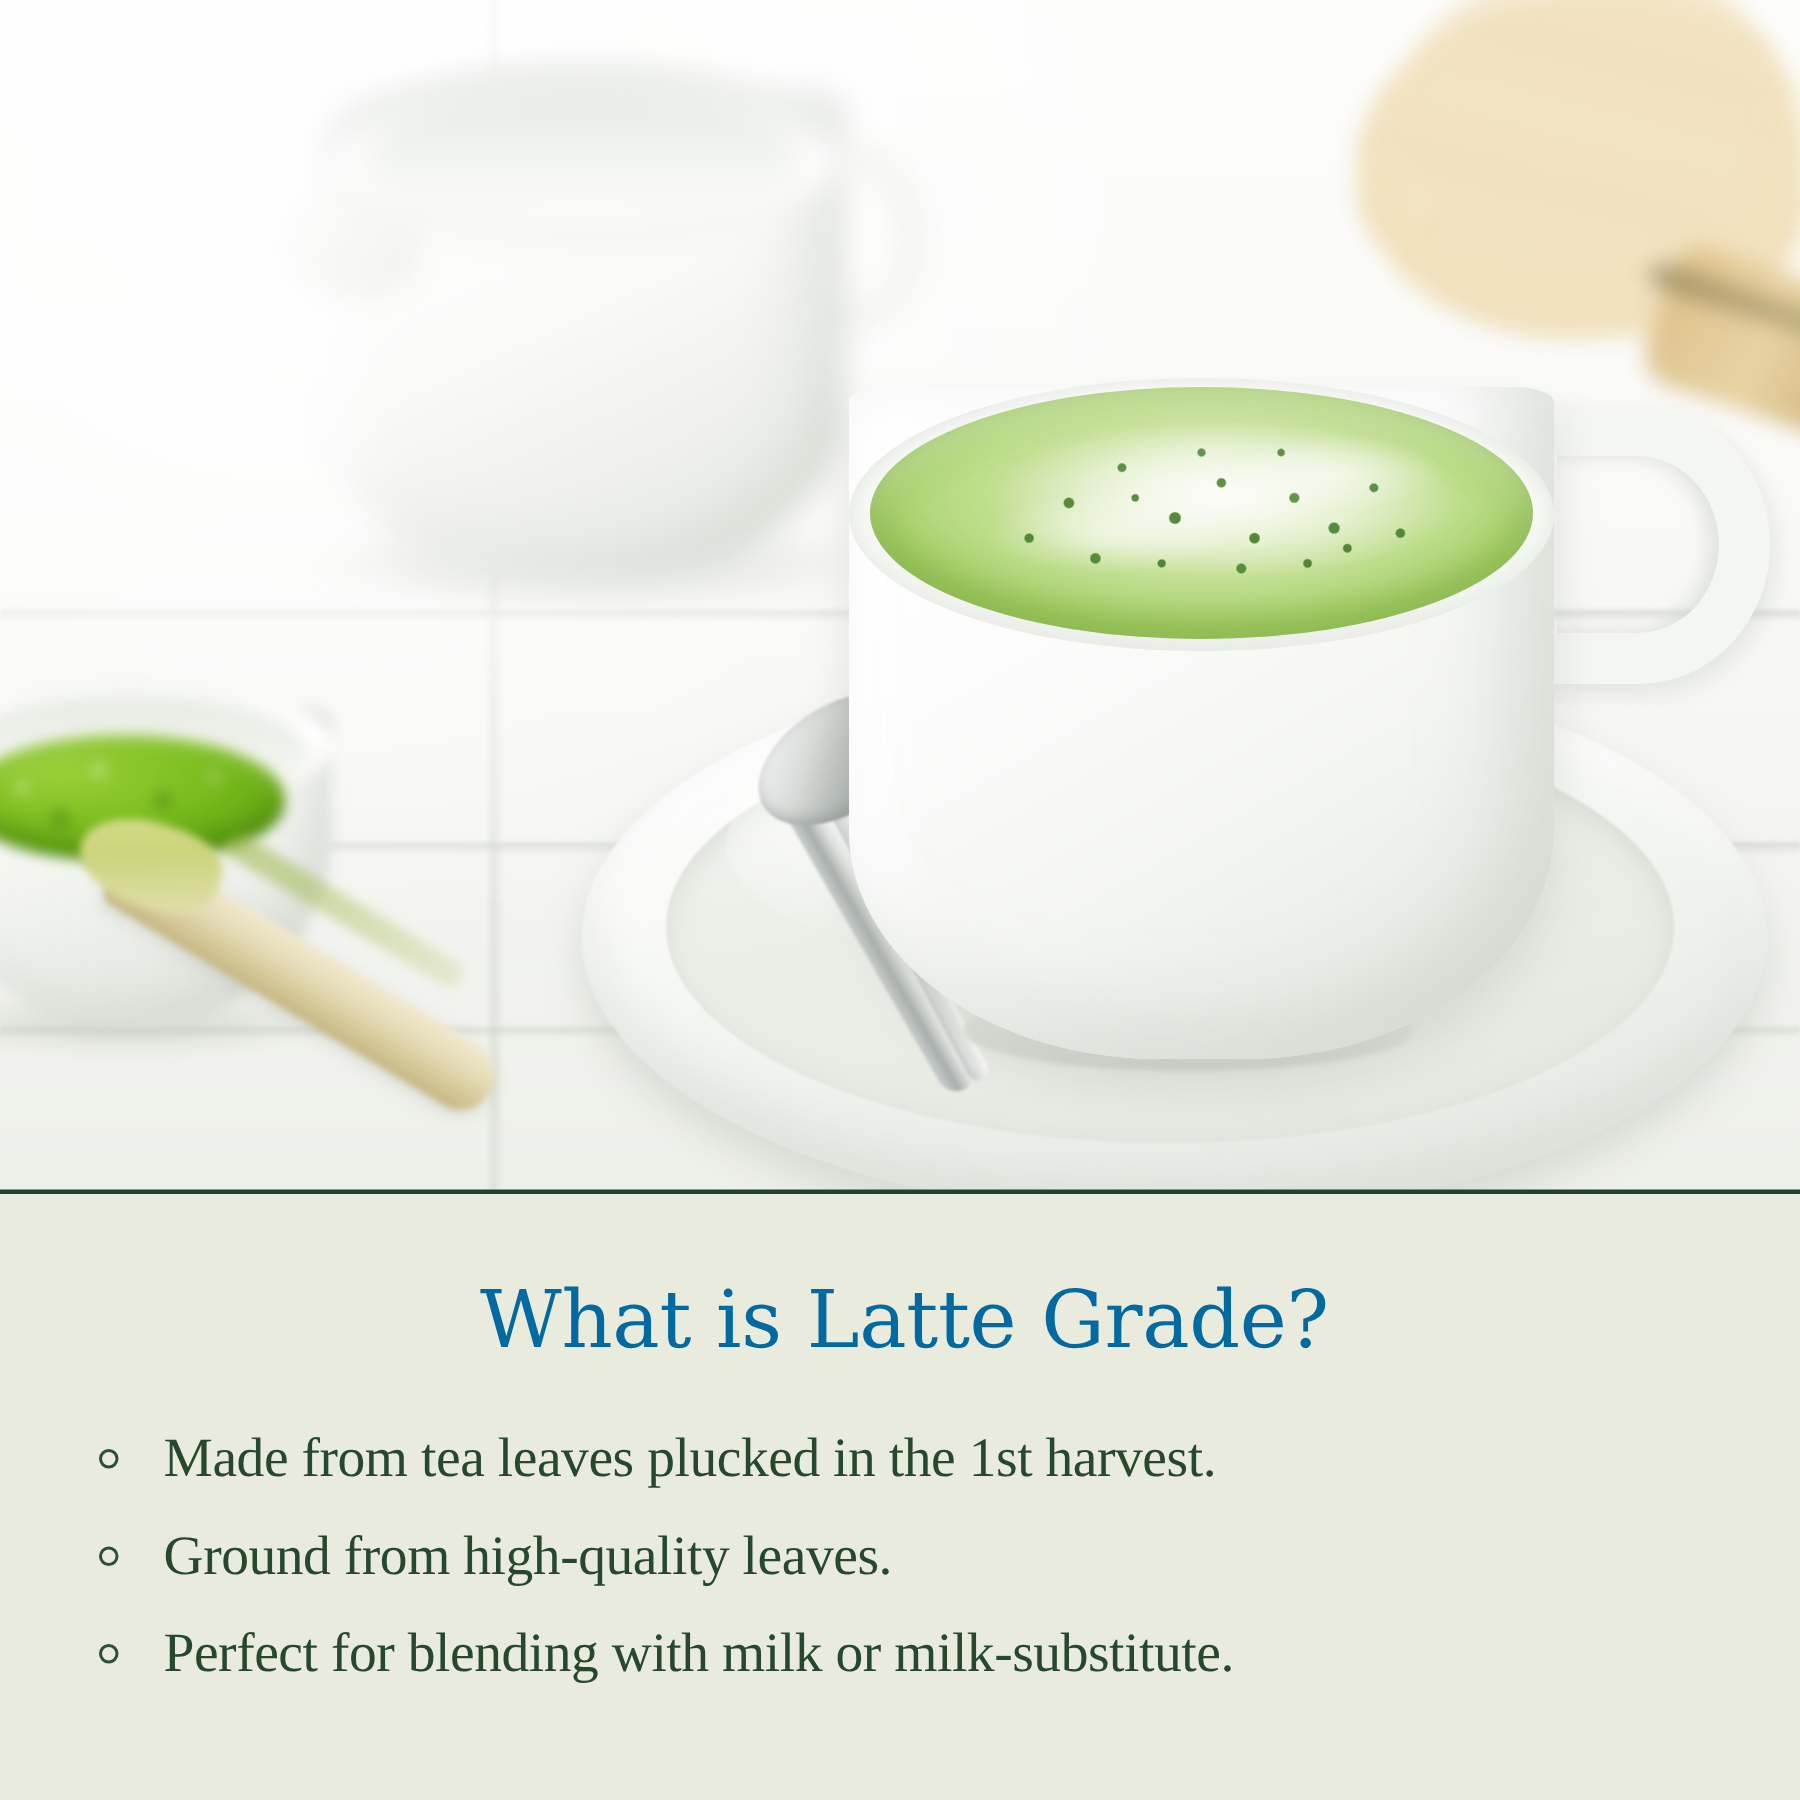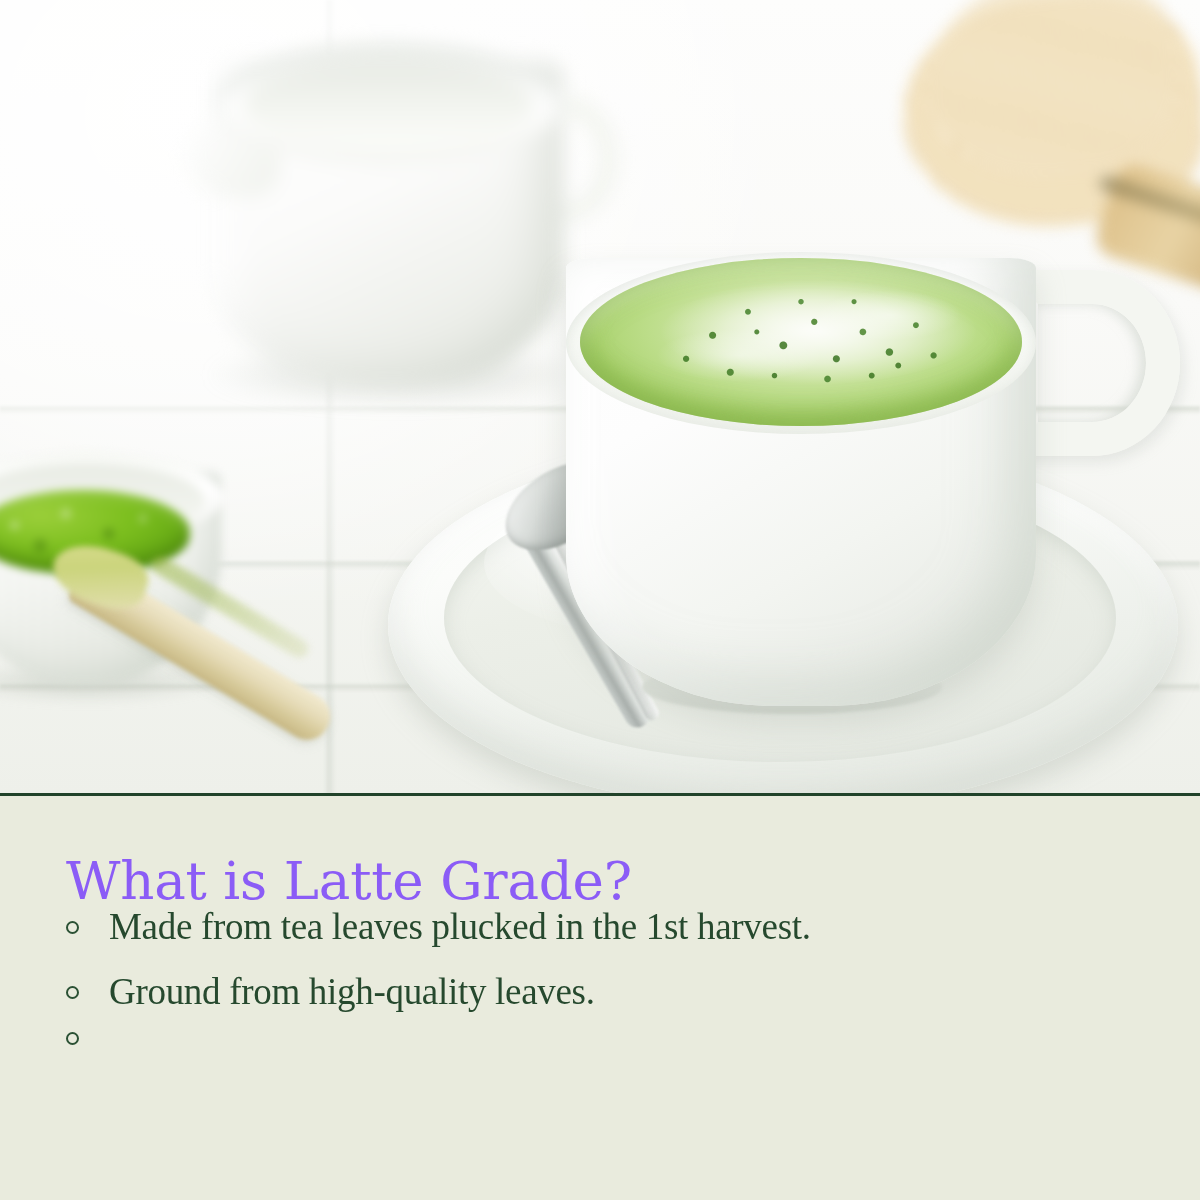--- a/index.html
+++ b/index.html
@@ -371,24 +371,26 @@
     position:absolute; left:0; top:796px;
     width:1200px; height:404px;
     background:#e9ebdd;
     padding:58px 60px 0 66px;
   }
 
   .heading {
     font-family:"DejaVu Serif", serif;
     font-size:53px;
     font-weight:400;
-    color:#8b5cf6;
+    color:#0369a1;
     letter-spacing:-.2px;
     line-height:1;
+    margin-bottom:46px;
     white-space:nowrap;
+    text-align:center;
   }
 
   .bullets { list-style:none; }
 
   .bullet {
     display:flex;
     align-items:baseline;
     margin-bottom:26px;
   }
   .bullet:last-child { margin-bottom:0; }
@@ -487,18 +489,19 @@
         <span class="bullet-text">Made from tea leaves plucked in the 1st harvest.</span>
       </li>
 
       <li class="bullet">
         <span class="bullet-marker"></span>
         <span class="bullet-text">Ground from high-quality leaves.</span>
       </li>
 
       <li class="bullet">
         <span class="bullet-marker"></span>
+        <span class="bullet-text">Perfect for blending with milk or milk-substitute.</span>
       </li>
 
     </ul>
   </div>
 
 </div>
 
 </body></html>

